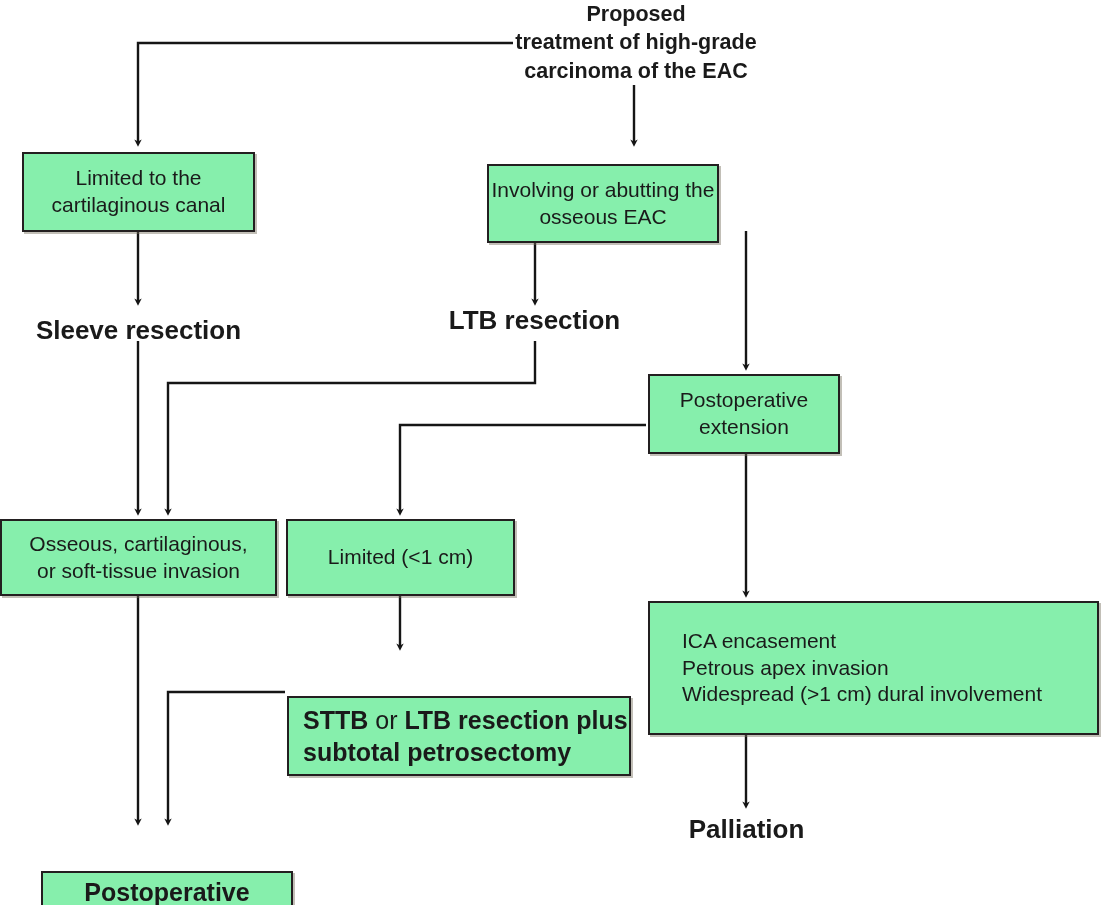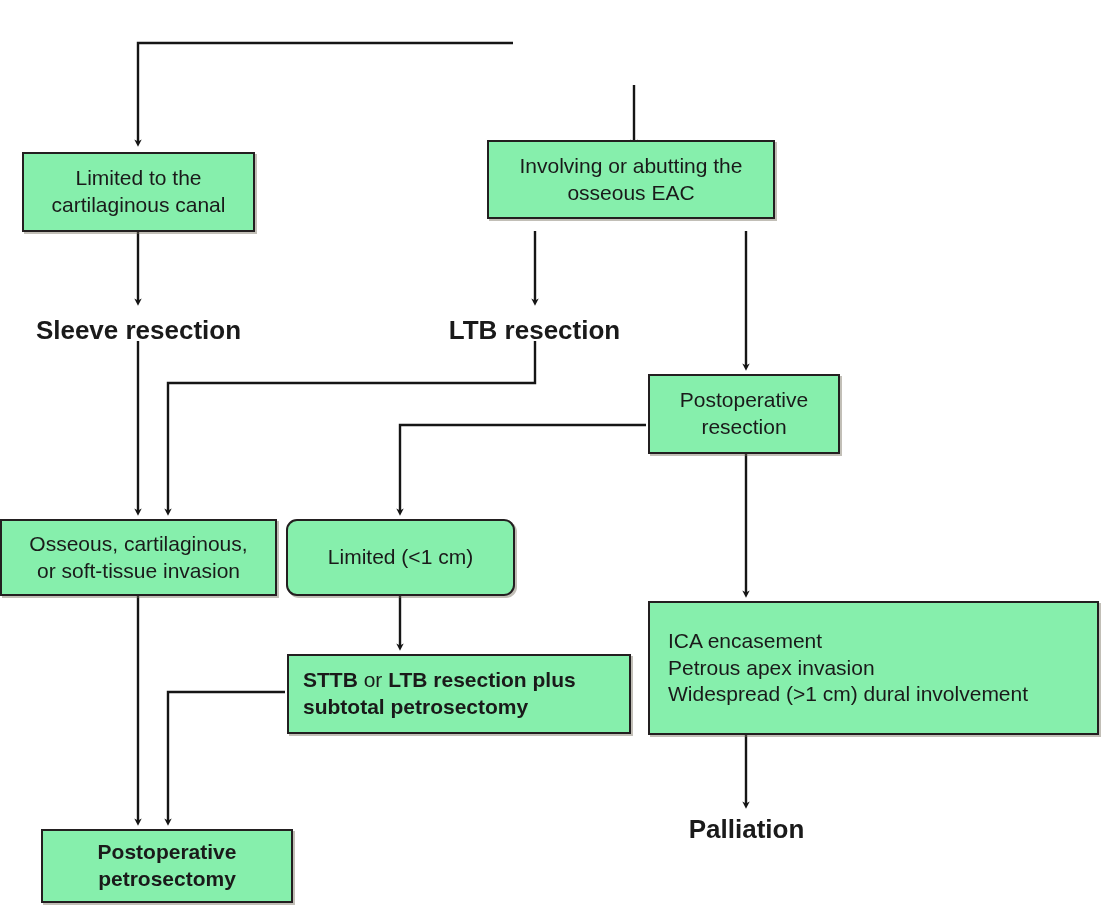--- a/index.html
+++ b/index.html
@@ -31,21 +31,21 @@
     color: #1a1a1a;
   }
   .boxed {
     background: #86efac;
     border: 2px solid #231f20;
     box-shadow: 2px 2px 0 rgba(120,112,96,0.45);
   }
   .ctr { align-items: center; text-align: center; }
   .lft { align-items: flex-start; text-align: left; }
   .reg { font-weight: 400; font-size: 21px; line-height: 1.28; }
-  .bld { font-weight: 700; font-size: 21px; line-height: 1.28; }
+  .bld { font-weight: 700; font-size: 25px; line-height: 1.28; margin-top: 42px; }
   .label-free {
     position: absolute;
     font-weight: 700;
     font-size: 26px;
     line-height: 1.3;
     color: #1a1a1a;
     text-align: center;
     white-space: nowrap;
   }
   .title {
@@ -94,59 +94,64 @@
       <path d="M400,594 L400,647" marker-end="url(#arrowhead)"></path>
 
       <path d="M138,596 L138,822" marker-end="url(#arrowhead)"></path>
 
       <path d="M285,692 L168,692 L168,822" marker-end="url(#arrowhead)"></path>
 
       <path d="M746,735 L746,805" marker-end="url(#arrowhead)"></path>
     </g>
   </svg>
 
+  <div class="title" style="left:486px; top:0px; width:300px;">
+    <span class="ln">Proposed</span>
+    <span class="ln">treatment of high-grade</span>
+    <span class="ln">carcinoma of the EAC</span>
+  </div>
 
   <div class="node boxed ctr reg" style="left:22px; top:152px; width:233px; height:80px;">
     <span class="ln">Limited to the</span>
     <span class="ln">cartilaginous canal</span>
   </div>
 
-  <div class="node boxed ctr reg" style="left:487px; top:140px; width:288px; height:79px;">
+  <div class="node boxed ctr reg" style="left:487px; top:164px; width:232px; height:79px;">
     <span class="ln">Involving or abutting the</span>
     <span class="ln">osseous EAC</span>
   </div>
 
   <div class="label-free" style="left:0px; top:314px; width:277px;">
     <span>Sleeve resection</span>
   </div>
 
-  <div class="label-free" style="left:396px; top:314px; width:277px;">
+  <div class="label-free" style="left:396px; top:304px; width:277px;">
     <span>LTB resection</span>
   </div>
 
   <div class="node boxed ctr reg" style="left:648px; top:374px; width:192px; height:80px;">
     <span class="ln">Postoperative</span>
-    <span class="ln">resection</span>
+    <span class="ln">extension</span>
   </div>
 
   <div class="node boxed ctr reg" style="left:0px; top:519px; width:277px; height:77px;">
     <span class="ln">Osseous, cartilaginous,</span>
     <span class="ln">or soft-tissue invasion</span>
   </div>
 
-  <div class="node boxed ctr reg" style="left:286px; top:519px; width:229px; height:77px;border-radius:11px;">
+  <div class="node boxed ctr reg" style="left:286px; top:519px; width:229px; height:77px;">
     <span class="ln">Limited (&lt;1 cm)</span>
   </div>
 
   <div class="node boxed lft bld" style="left:287px; top:654px; width:344px; height:80px; padding-left:14px; padding-right:10px;">
     <span class="rowline"><span>STTB</span> <span class="or-word">or</span> <span>LTB resection plus</span></span>
     <span class="rowline">subtotal petrosectomy</span>
   </div>
 
-  <div class="node boxed lft reg" style="left:648px; top:601px; width:451px; height:134px; padding-left:18px; padding-right:10px;">
+  <div class="node boxed lft reg" style="left:648px; top:601px; width:451px; height:134px; padding-left:32px; padding-right:10px;">
     <span class="rowline">ICA encasement</span>
     <span class="rowline">Petrous apex invasion</span>
     <span class="rowline">Widespread (&gt;1 cm) dural involvement</span>
   </div>
 
   <div class="label-free" style="left:608px; top:813px; width:277px;">
     <span>Palliation</span>
   </div>
 
   <div class="node boxed ctr bld" style="left:41px; top:829px; width:252px; height:74px;">

